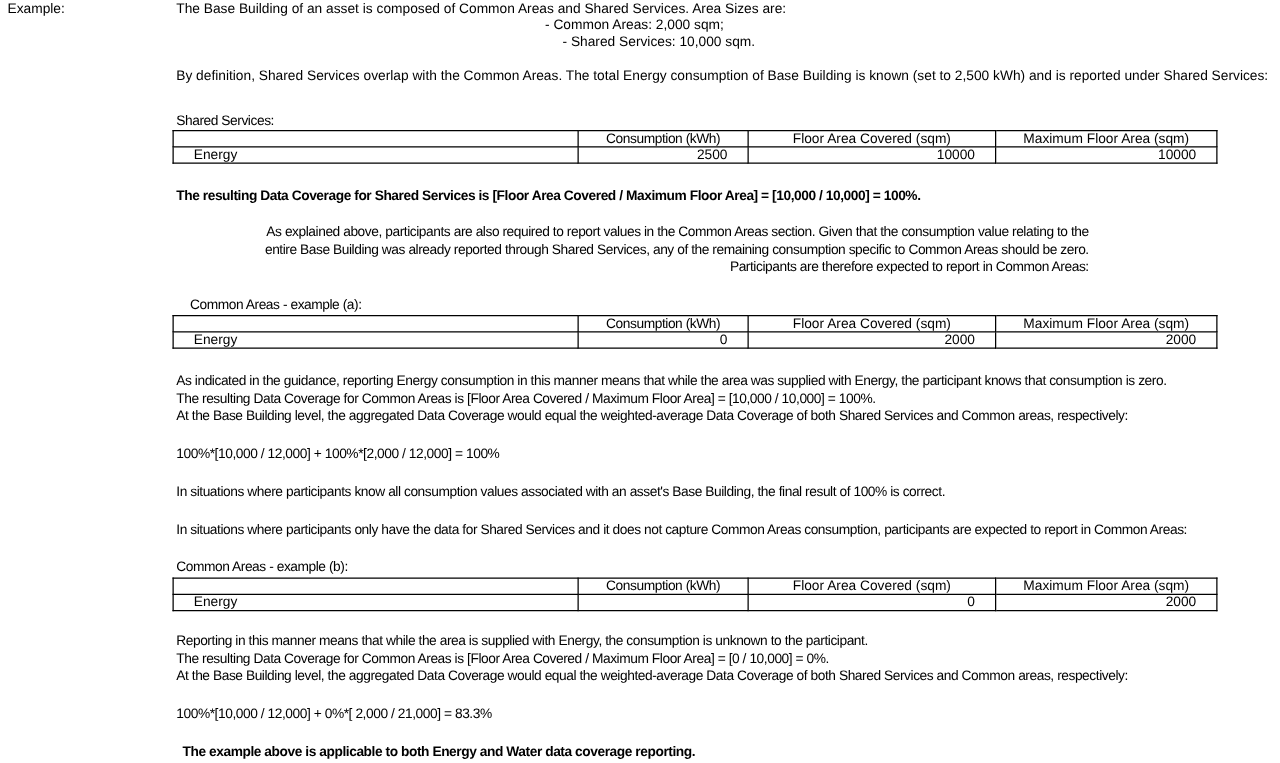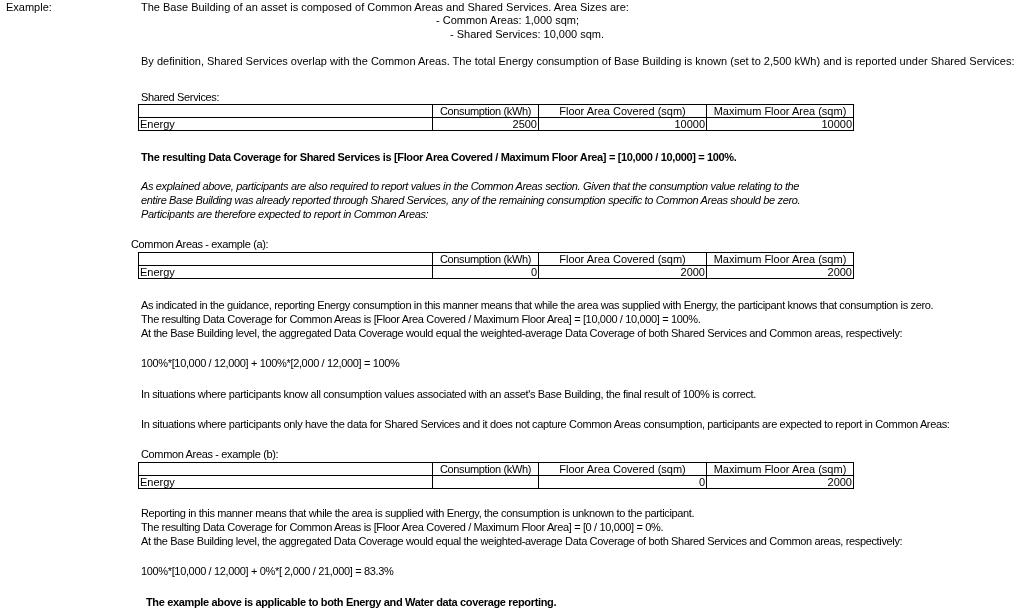--- a/index.html
+++ b/index.html
@@ -2,43 +2,43 @@
 <html><head>
 <meta charset="utf-8">
 <style>
   html, body { margin: 0; padding: 0; background: #ffffff; }
   body {
     width: 1024px; height: 610px; position: relative; overflow: hidden;
     font-family: "Liberation Sans", sans-serif; font-size: 11px; color: #000;
   }
   .t { position: absolute; white-space: nowrap; line-height: 13px; }
   .narrow { letter-spacing: -0.35px; }
-  .center { text-align: left; font-style: italic; }
+  .center { text-align: right; }
   table.sheet {
     position: absolute; border-collapse: collapse;
     font-family: "Liberation Sans", sans-serif; font-size: 11px;
   }
   table.sheet td {
-    border: 1px solid #000; padding: 0 1px; height: 12px; line-height: 12px;
+    border: 1px solid #000; padding: 0 16px; height: 12px; line-height: 12px;
     white-space: nowrap;
   }
   table.sheet td.hdr { text-align: center; }
   table.sheet td.num { text-align: right; }
   .c0 { width: 291px; }
   .c1 { width: 103px; }
   .c2 { width: 165px; margin-top: 44px; }
   .c3 { width: 144px; }
 </style>
 </head>
 <body>
 
 <div class="t" style="left:6px; top:1px;">Example:</div>
 
 <div class="t" style="left:141px; top:1px;">The Base Building of an asset is composed of Common Areas and Shared Services. Area Sizes are:</div>
-<div class="t" style="left:436px; top:14px;">- Common Areas: 1,000 sqm;</div>
+<div class="t" style="left:436px; top:14px;">- Common Areas: 2,000 sqm;</div>
 <div class="t" style="left:436px; top:28px;margin-left:14px;">- Shared Services: 10,000 sqm.</div>
 <div class="t" style="left:141px; top:55px;">By definition, Shared Services overlap with the Common Areas. The total Energy consumption of Base Building is known (set to 2,500 kWh) and is reported under Shared Services:</div>
 
 <div class="t narrow" style="left:141px; top:91px;">Shared Services:</div>
 <table class="sheet" style="left:138px; top:104px;">
   <tbody>
       <tr>
     <td class="c0"></td>
     <td class="c1 hdr narrow">Consumption (kWh)</td>
     <td class="c2 hdr">Floor Area Covered (sqm)</td>
@@ -51,21 +51,21 @@
     <td class="c3 num">10000</td>
   </tr>
 </tbody>
   </table>
 <div class="t narrow" style="left:141px; top:151px;font-weight:bold;">The resulting Data Coverage for Shared Services is [Floor Area Covered / Maximum Floor Area] = [10,000 / 10,000] = 100%.</div>
 
 <div class="t narrow center" style="left:141px; width:730px; top:180px;">As explained above, participants are also required to report values in the Common Areas section. Given that the consumption value relating to the</div>
 <div class="t narrow center" style="left:141px; width:730px; top:194px;">entire Base Building was already reported through Shared Services, any of the remaining consumption specific to Common Areas should be zero.</div>
 <div class="t narrow center" style="left:141px; width:730px; top:208px;">Participants are therefore expected to report in Common Areas:</div>
 
-<div class="t narrow" style="left:131px; top:238px;">Common Areas - example (a):</div>
+<div class="t narrow" style="left:152px; top:238px;">Common Areas - example (a):</div>
 <table class="sheet" style="left:138px; top:252px;">
   <tbody>
       <tr>
     <td class="c0"></td>
     <td class="c1 hdr narrow">Consumption (kWh)</td>
     <td class="c2 hdr">Floor Area Covered (sqm)</td>
     <td class="c3 hdr">Maximum Floor Area (sqm)</td>
   </tr>
   <tr>
     <td class="c0">Energy</td>

